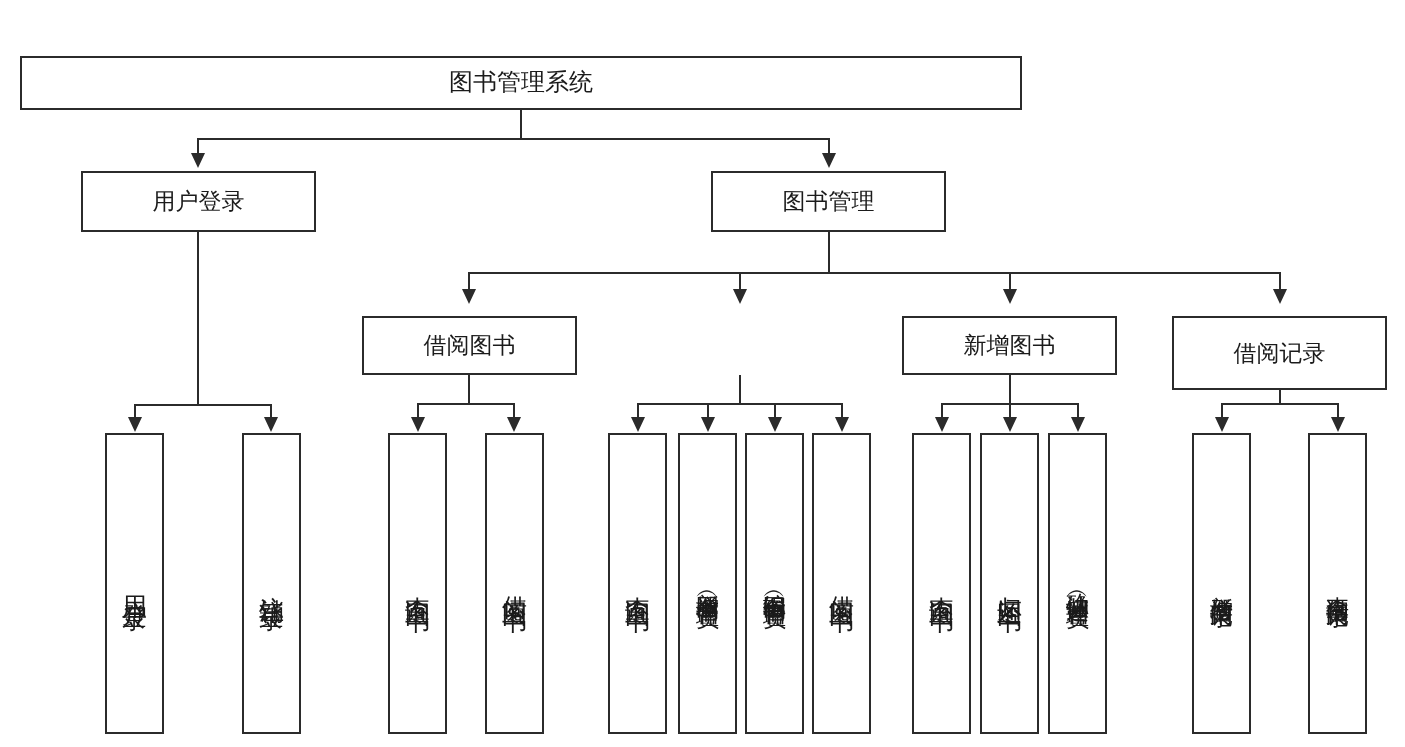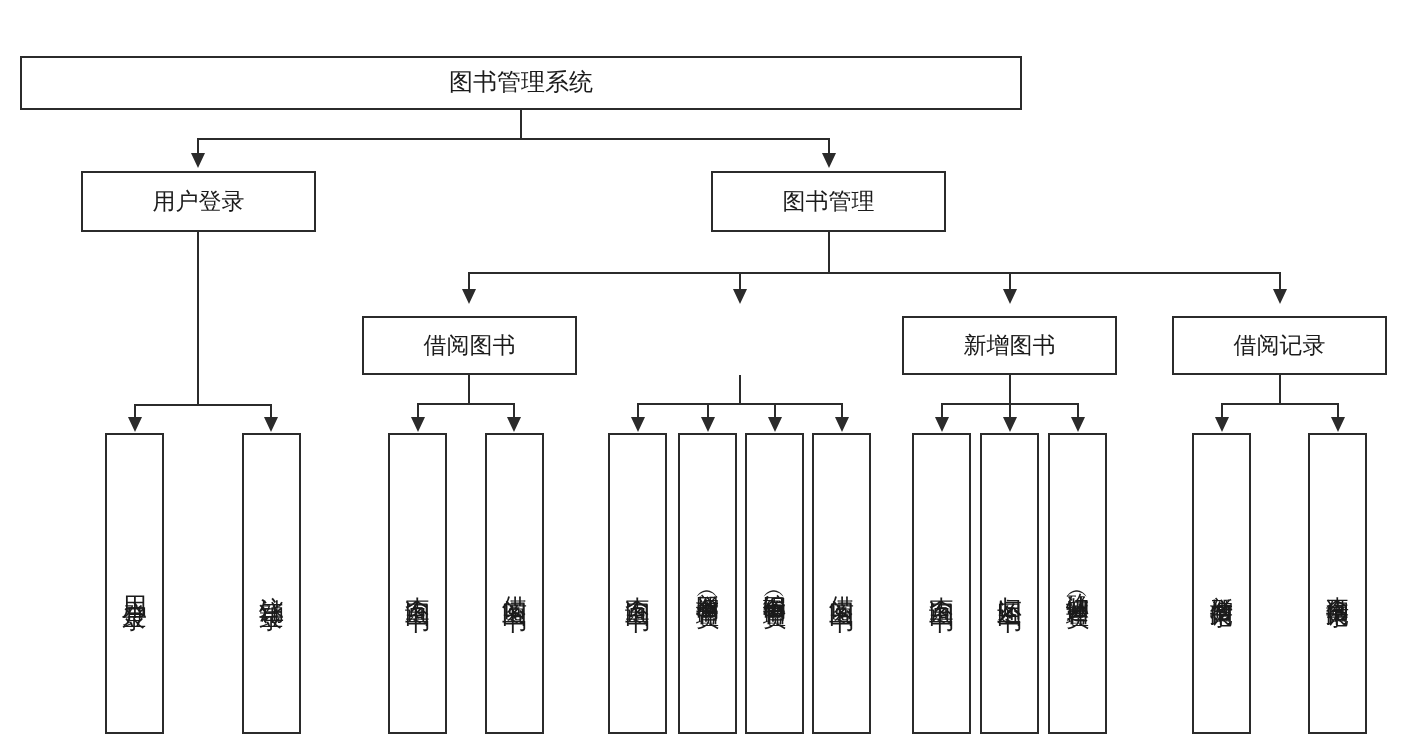--- a/index.html
+++ b/index.html
@@ -115,21 +115,21 @@
   <div class="arrow" style="left:733px;top:289px;"></div>
   <div class="arrow" style="left:1003px;top:289px;"></div>
   <div class="arrow" style="left:1273px;top:289px;"></div>
 
   <div class="node h-node" style="left:362px;top:316px;width:215px;height:59px;">
     <span class="lbl">借阅图书</span>
   </div>
   <div class="node h-node" style="left:902px;top:316px;width:215px;height:59px;">
     <span class="lbl">新增图书</span>
   </div>
-  <div class="node h-node" style="left:1172px;top:316px;width:215px;height:59px;">
+  <div class="node h-node" style="left:1172px;top:316px;width:215px;height:74px;">
     <span class="lbl">借阅记录</span>
   </div>
 
   <div class="vline" style="left:468px;top:375px;height:30px;"></div>
   <div class="hline" style="left:417px;top:403px;width:98px;"></div>
   <div class="vline" style="left:417px;top:403px;height:14px;"></div>
   <div class="vline" style="left:513px;top:403px;height:14px;"></div>
   <div class="arrow" style="left:411px;top:417px;"></div>
   <div class="arrow" style="left:507px;top:417px;"></div>
 

